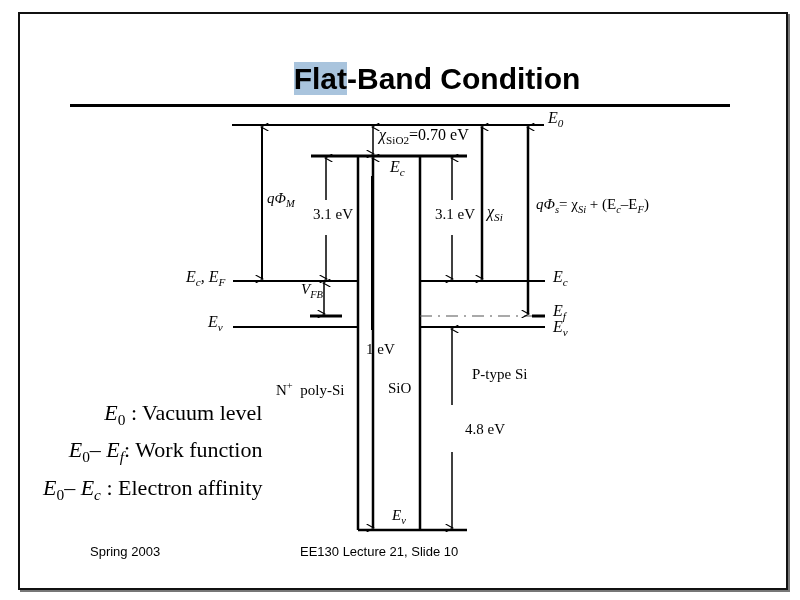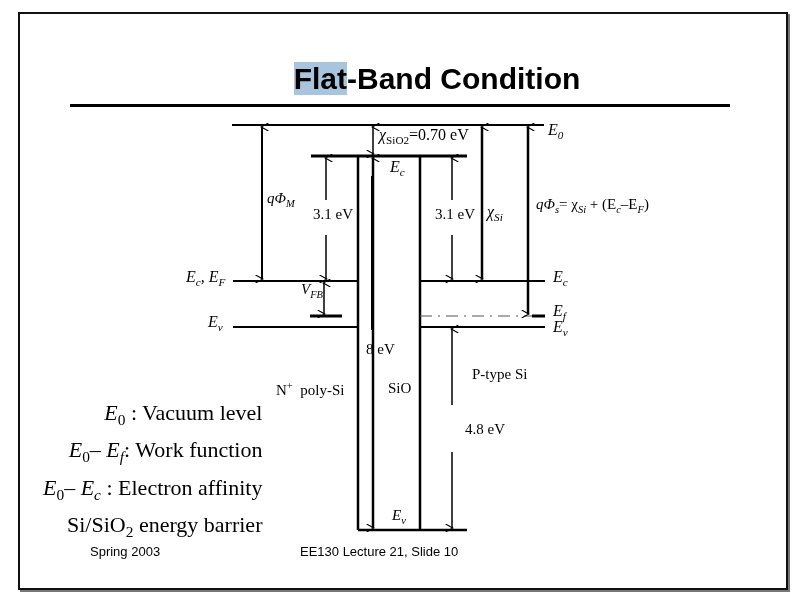--- a/index.html
+++ b/index.html
@@ -68,42 +68,41 @@
 
     <line x1="528" y1="127" x2="528" y2="314" stroke-width="2.5" marker-start="url(#ah)" marker-end="url(#ah)"></line>
 
     <line x1="373" y1="158" x2="373" y2="528" stroke-width="2.5" marker-start="url(#ah)" marker-end="url(#ah)"></line>
 
     <line x1="452" y1="329" x2="452" y2="405" stroke-width="1.5" marker-start="url(#ah)"></line>
     <line x1="452" y1="452" x2="452" y2="528" stroke-width="1.5" marker-end="url(#ah)"></line>
   </g>
 </svg>
 
-<div class="lbl it" style="left:548px;top:109px;font-size:16px;margin-top:12px;"><span>E</span><sub>0</sub></div>
+<div class="lbl it" style="left:548px;top:109px;font-size:16px;"><span>E</span><sub>0</sub></div>
 <div class="lbl" style="left:379px;top:126px;font-size:16px;"><span class="it">χ</span><sub>SiO2</sub><span>=0.70 eV</span></div>
 <div class="lbl it" style="left:390px;top:158px;font-size:16px;"><span>E</span><sub>c</sub></div>
 <div class="lbl it" style="left:267px;top:190px;font-size:15px;"><span>qΦ</span><sub>M</sub></div>
 <div class="lbl" style="left:313px;top:206px;">3.1 eV</div>
 <div class="lbl" style="left:435px;top:206px;">3.1 eV</div>
 <div class="lbl it" style="left:487px;top:203px;font-size:16px;"><span>χ</span><sub>Si</sub></div>
 <div class="lbl" style="left:536px;top:196px;font-size:15px;"><span class="it">qΦ</span><sub class="it">s</sub><span>= χ</span><sub class="it">Si</sub><span> + (E</span><sub class="it">c</sub><span>–E</span><sub class="it">F</sub><span>)</span></div>
 <div class="lbl it" style="left:186px;top:268px;font-size:16px;"><span>E</span><sub>c</sub><span>, E</span><sub>F</sub></div>
 <div class="lbl it" style="left:301px;top:281px;font-size:15px;"><span>V</span><sub>FB</sub></div>
 <div class="lbl it" style="left:208px;top:313px;font-size:16px;"><span>E</span><sub>v</sub></div>
 <div class="lbl it" style="left:553px;top:268px;font-size:16px;"><span>E</span><sub>c</sub></div>
 <div class="lbl it" style="left:553px;top:302px;font-size:16px;"><span>E</span><sub>f</sub></div>
 <div class="lbl it" style="left:553px;top:318px;font-size:16px;"><span>E</span><sub>v</sub></div>
-<div class="lbl" style="left:366px;top:341px;">8 eV</div>
+<div class="lbl" style="left:366px;top:341px;">1 eV</div>
 <div class="lbl" style="left:276px;top:380px;"><span>N</span><sup>+</sup><span style="white-space:pre">  poly-Si</span></div>
 <div class="lbl" style="left:388px;top:380px;">SiO</div>
 <div class="lbl" style="left:472px;top:366px;">P-type Si</div>
 <div class="lbl" style="left:437px;top:421px;margin-left:28px;">4.8 eV</div>
 <div class="lbl it" style="left:392px;top:507px;font-size:15px;"><span>E</span><sub>v</sub></div>
 
 <div class="legend">
   <div><span class="it">E</span><sub>0</sub><span> : Vacuum level</span></div>
   <div><span class="it">E</span><sub>0</sub><span class="it">– E</span><sub class="it">f</sub><span>: Work function</span></div>
   <div><span class="it">E</span><sub>0</sub><span class="it">– E</span><sub class="it">c</sub><span> : Electron affinity</span></div>
-  <div><span>Si/SiO</span><sub>2</sub><span> energy barrier</span></div>
 </div>
 
 <div class="footer" style="left:90px;">Spring 2003</div>
 <div class="footer" style="left:300px;">EE130 Lecture 21, Slide 10</div>
 
 </body></html>

